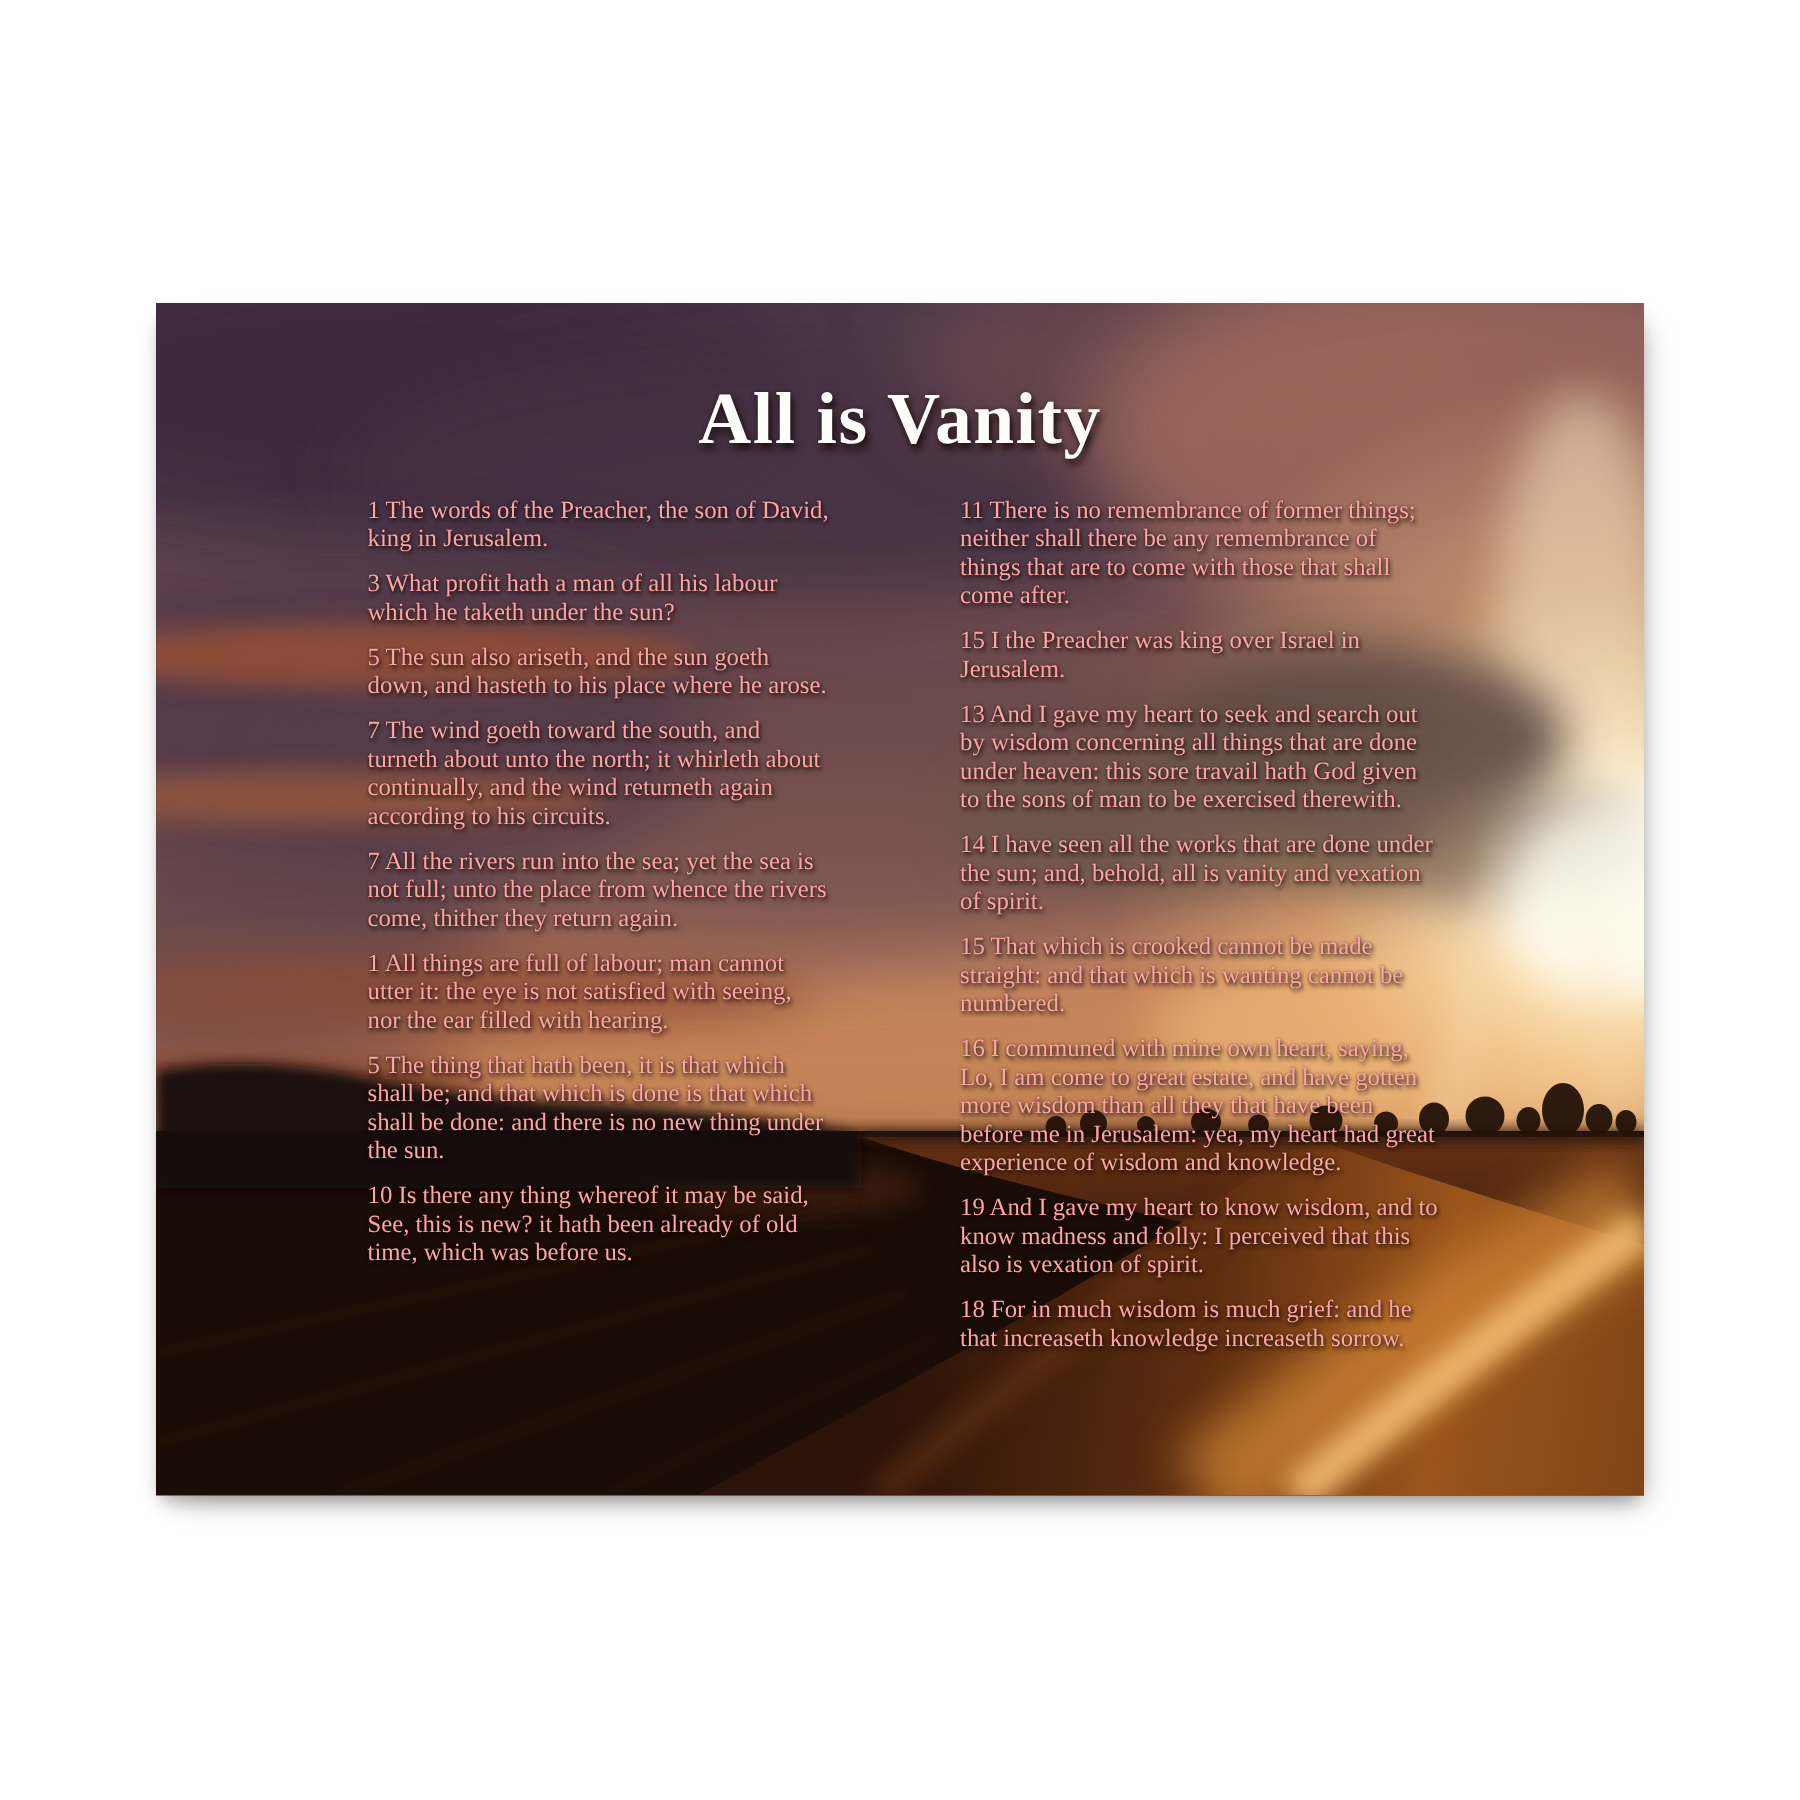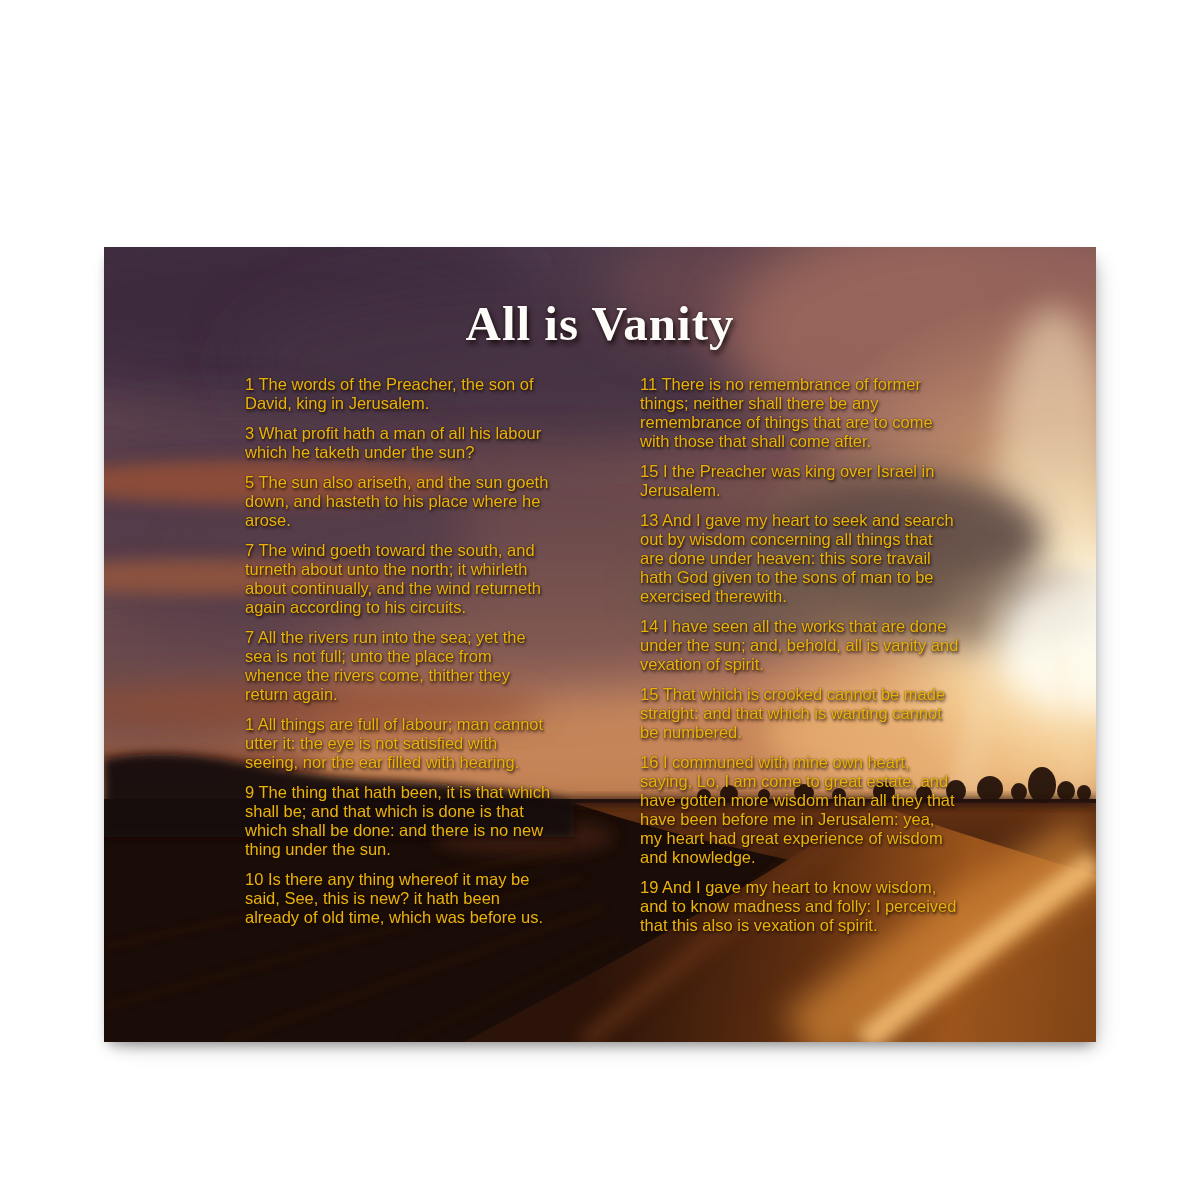--- a/index.html
+++ b/index.html
@@ -9,21 +9,20 @@
     height: 1200px;
     background: #ffffff;
     font-family: "Liberation Serif", serif;
     overflow: hidden;
   }
   .stage {
     position: relative;
     width: 1200px;
     height: 896px;
     background: #ffffff;
-    margin-top: 45px;
   }
   .canvas-print {
     position: absolute;
     left: 104px;
     top: 202px;
     width: 992px;
     height: 795px;
     overflow: hidden;
     box-shadow: 0 7px 12px -4px rgba(0,0,0,0.35), 8px 10px 22px -8px rgba(0,0,0,0.22);
     background: #6b4a4c;
@@ -49,24 +48,24 @@
     text-shadow: 2px 4px 5px rgba(25,12,12,0.85), 0 0 3px rgba(25,12,12,0.4);
   }
   .verse-col {
     position: absolute;
     top: 128px;
   }
   .col-left  { left: 141px; width: 308px; }
   .col-right { left: 536px; width: 320px; }
   .verse {
     margin: 0 0 11px 0;
-    font-family: Liberation Sans, sans-serif;
+    font-family: Liberation Serif, serif;
     font-size: 16.5px;
     line-height: 19px;
-    color: #eab308;
+    color: #fca5a5;
     text-shadow: 1px 2px 3px rgba(25,12,10,0.9), 0 0 2px rgba(25,12,10,0.55);
   }
 </style>
 </head>
 <body>
 
 <div class="stage">
   <div class="canvas-print">
 
     <svg class="bg-svg" viewBox="0 0 992 795" preserveAspectRatio="none">
@@ -179,28 +178,29 @@
 
     <h1 class="print-title">All is Vanity</h1>
 
     <div class="verse-col col-left">
       <p class="verse">1 The words of the Preacher, the son of David, king in Jerusalem.</p>
       <p class="verse">3 What profit hath a man of all his labour which he taketh under the sun?</p>
       <p class="verse">5 The sun also ariseth, and the sun goeth down, and hasteth to his place where he arose.</p>
       <p class="verse">7 The wind goeth toward the south, and turneth about unto the north; it whirleth about continually, and the wind returneth again according to his circuits.</p>
       <p class="verse">7 All the rivers run into the sea; yet the sea is not full; unto the place from whence the rivers come, thither they return again.</p>
       <p class="verse">1 All things are full of labour; man cannot utter it: the eye is not satisfied with seeing, nor the ear filled with hearing.</p>
-      <p class="verse">9 The thing that hath been, it is that which shall be; and that which is done is that which shall be done: and there is no new thing under the sun.</p>
+      <p class="verse">5 The thing that hath been, it is that which shall be; and that which is done is that which shall be done: and there is no new thing under the sun.</p>
       <p class="verse">10 Is there any thing whereof it may be said, See, this is new? it hath been already of old time, which was before us.</p>
     </div>
 
     <div class="verse-col col-right">
       <p class="verse">11 There is no remembrance of former things; neither shall there be any remembrance of things that are to come with those that shall come after.</p>
       <p class="verse">15 I the Preacher was king over Israel in Jerusalem.</p>
       <p class="verse">13 And I gave my heart to seek and search out by wisdom concerning all things that are done under heaven: this sore travail hath God given to the sons of man to be exercised therewith.</p>
       <p class="verse">14 I have seen all the works that are done under the sun; and, behold, all is vanity and vexation of spirit.</p>
       <p class="verse">15 That which is crooked cannot be made straight: and that which is wanting cannot be numbered.</p>
       <p class="verse">16 I communed with mine own heart, saying, Lo, I am come to great estate, and have gotten more wisdom than all they that have been before me in Jerusalem: yea, my heart had great experience of wisdom and knowledge.</p>
       <p class="verse">19 And I gave my heart to know wisdom, and to know madness and folly: I perceived that this also is vexation of spirit.</p>
+      <p class="verse">18 For in much wisdom is much grief: and he that increaseth knowledge increaseth sorrow.</p>
     </div>
 
   </div>
 </div>
 
 </body></html>

